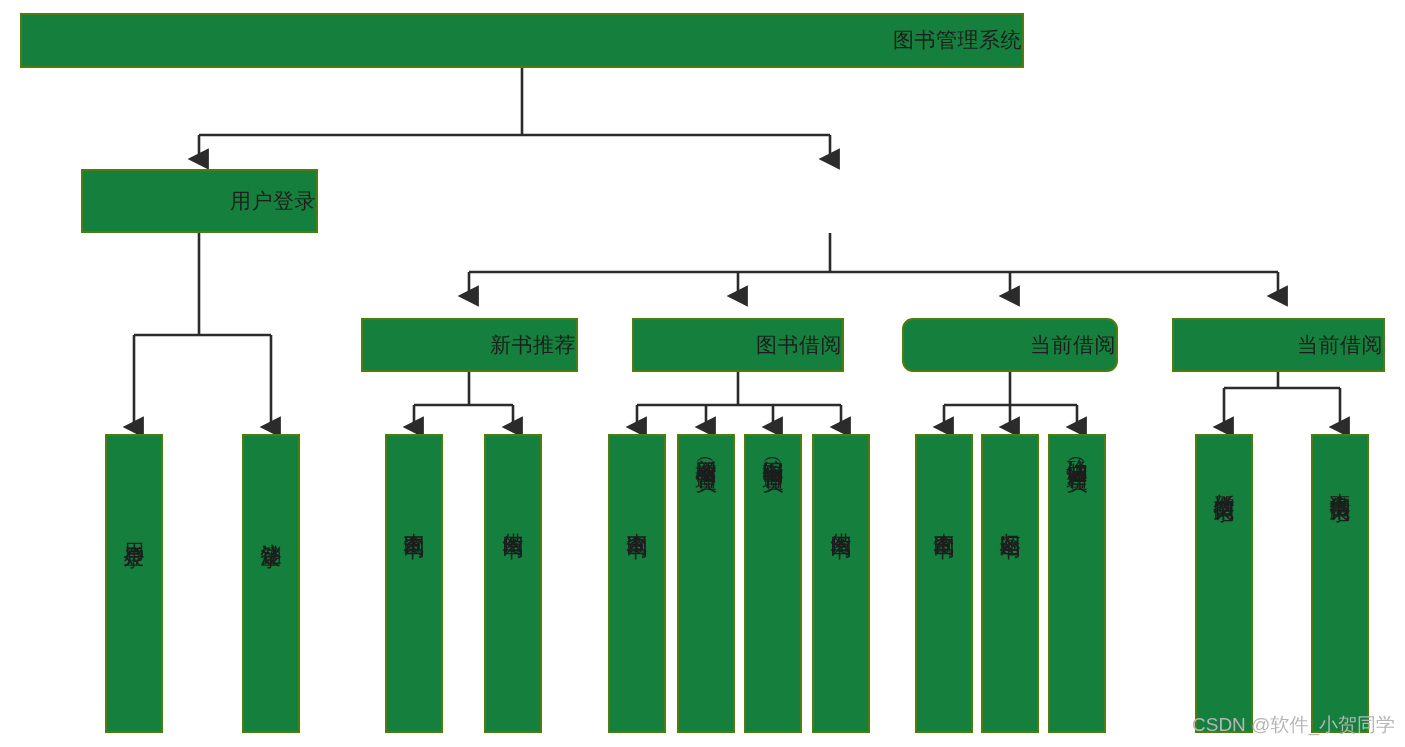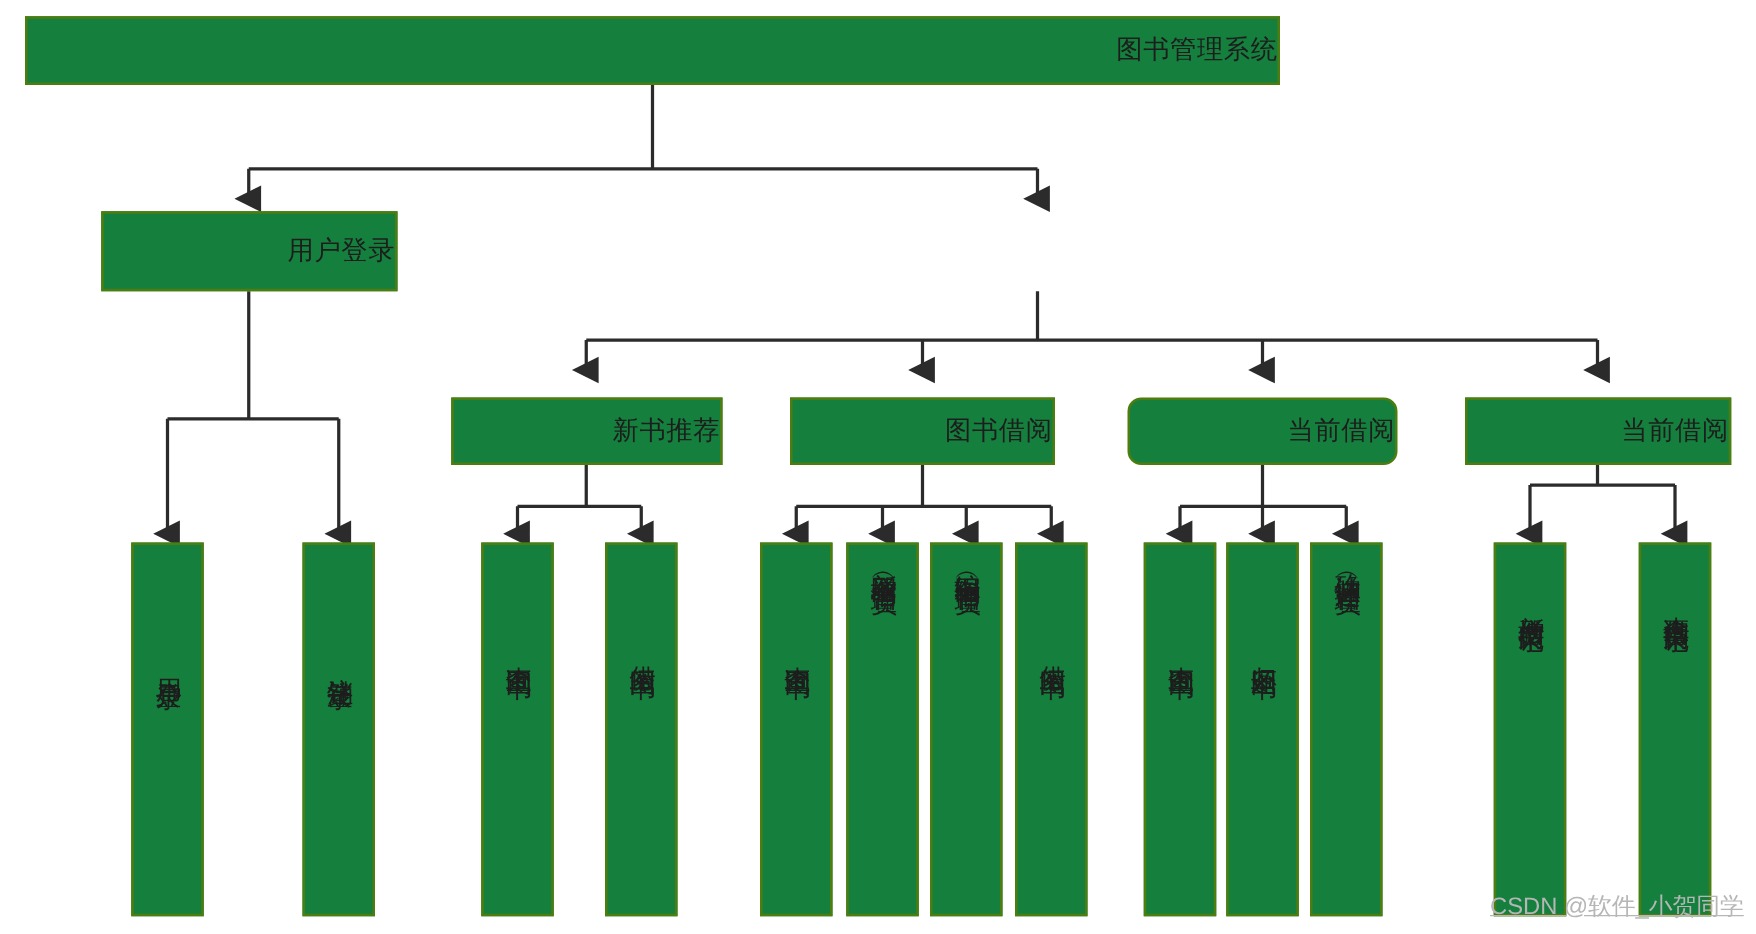--- a/index.html
+++ b/index.html
@@ -194,15 +194,15 @@
   </div>
 
   <div class="node vertical" style="left:1195px; top:434px; width:58px; height:299px; padding-top:40px;">
     <span class="label">新增借阅记录</span>
   </div>
 
   <div class="node vertical" style="left:1311px; top:434px; width:58px; height:299px; padding-top:40px;">
     <span class="label">查询借阅记录</span>
   </div>
 
-  <div class="watermark" style="left:1192px; top:712px;text-decoration:underline;">CSDN @软件_小贺同学</div>
+  <div class="watermark" style="left:1192px; top:712px;">CSDN @软件_小贺同学</div>
 
 </div>
 
 </body></html>

